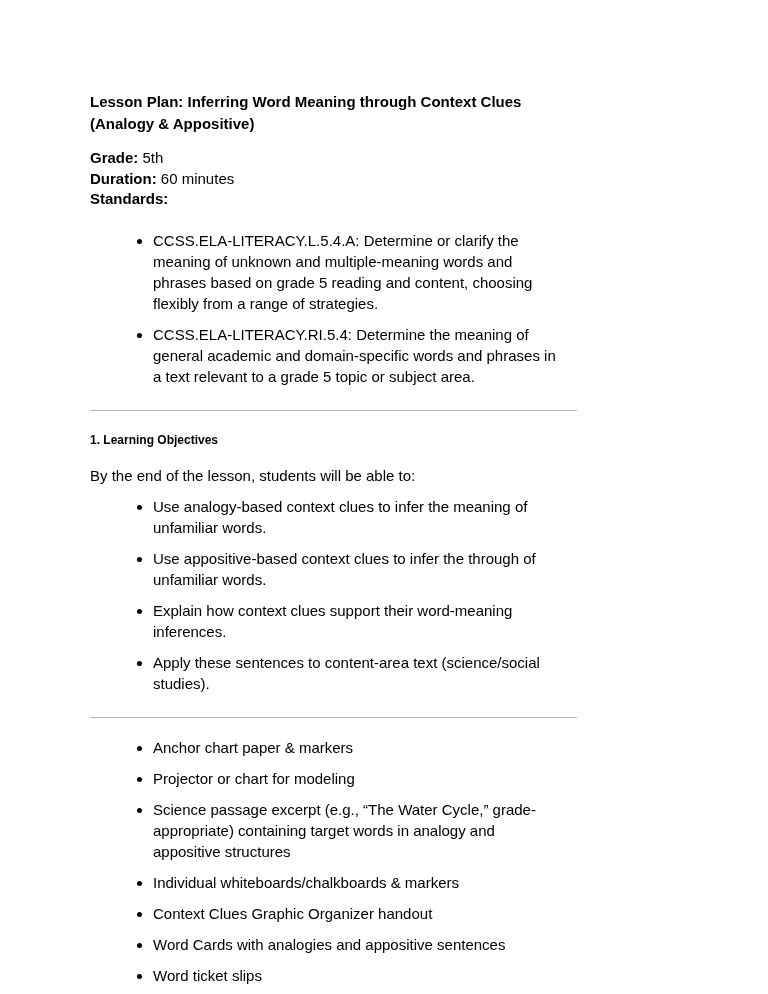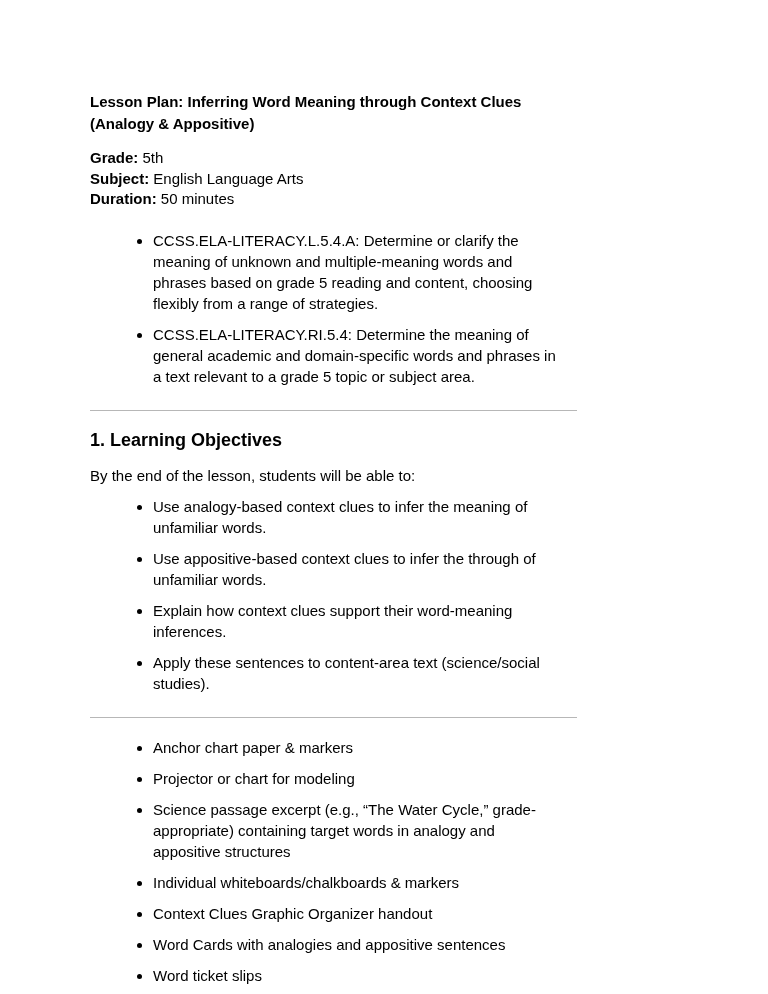--- a/index.html
+++ b/index.html
@@ -32,44 +32,44 @@
   ul.bullet-list li {
     margin: 10px 16px;
     padding-left: 0;
   }
   hr.section-divider {
     border: none;
     border-top: 1px solid #b7b7b7;
     margin: 23px 0 19px 0;
   }
   h2.section-heading {
-    font-size: 18px;
+    font-size: 12px;
     font-weight: 700;
     line-height: 21px;
     margin: 0 0 14px 0;
   }
   p.section-intro {
     margin: 0 0 4px 0;
   }
 </style>
 </head>
 <body>
 
 <div class="page">
 
   <div class="doc-title">Lesson Plan: Inferring Word Meaning through Context Clues (Analogy &amp; Appositive)</div>
 
   <div class="meta-block">
 
       <p class="meta-line"><span class="label">Grade:</span> <span>5th</span></p>
 
-      <p class="meta-line"><span class="label">Subject:</span> <span>English Language Arts</span></p>
 
-      <p class="meta-line"><span class="label">Duration:</span> <span>50 minutes</span></p>
+      <p class="meta-line"><span class="label">Duration:</span> <span>60 minutes</span></p>
 
+      <p class="meta-line"><span class="label">Standards:</span> <span></span></p>
     </div>
 
   <ul class="bullet-list">
 
       <li>CCSS.ELA-LITERACY.L.5.4.A: Determine or clarify the meaning of unknown and multiple-meaning words and phrases based on grade 5 reading and content, choosing flexibly from a range of strategies.</li>
 
       <li>CCSS.ELA-LITERACY.RI.5.4: Determine the meaning of general academic and domain-specific words and phrases in a text relevant to a grade 5 topic or subject area.</li>
     </ul>
 
   <hr class="section-divider">

